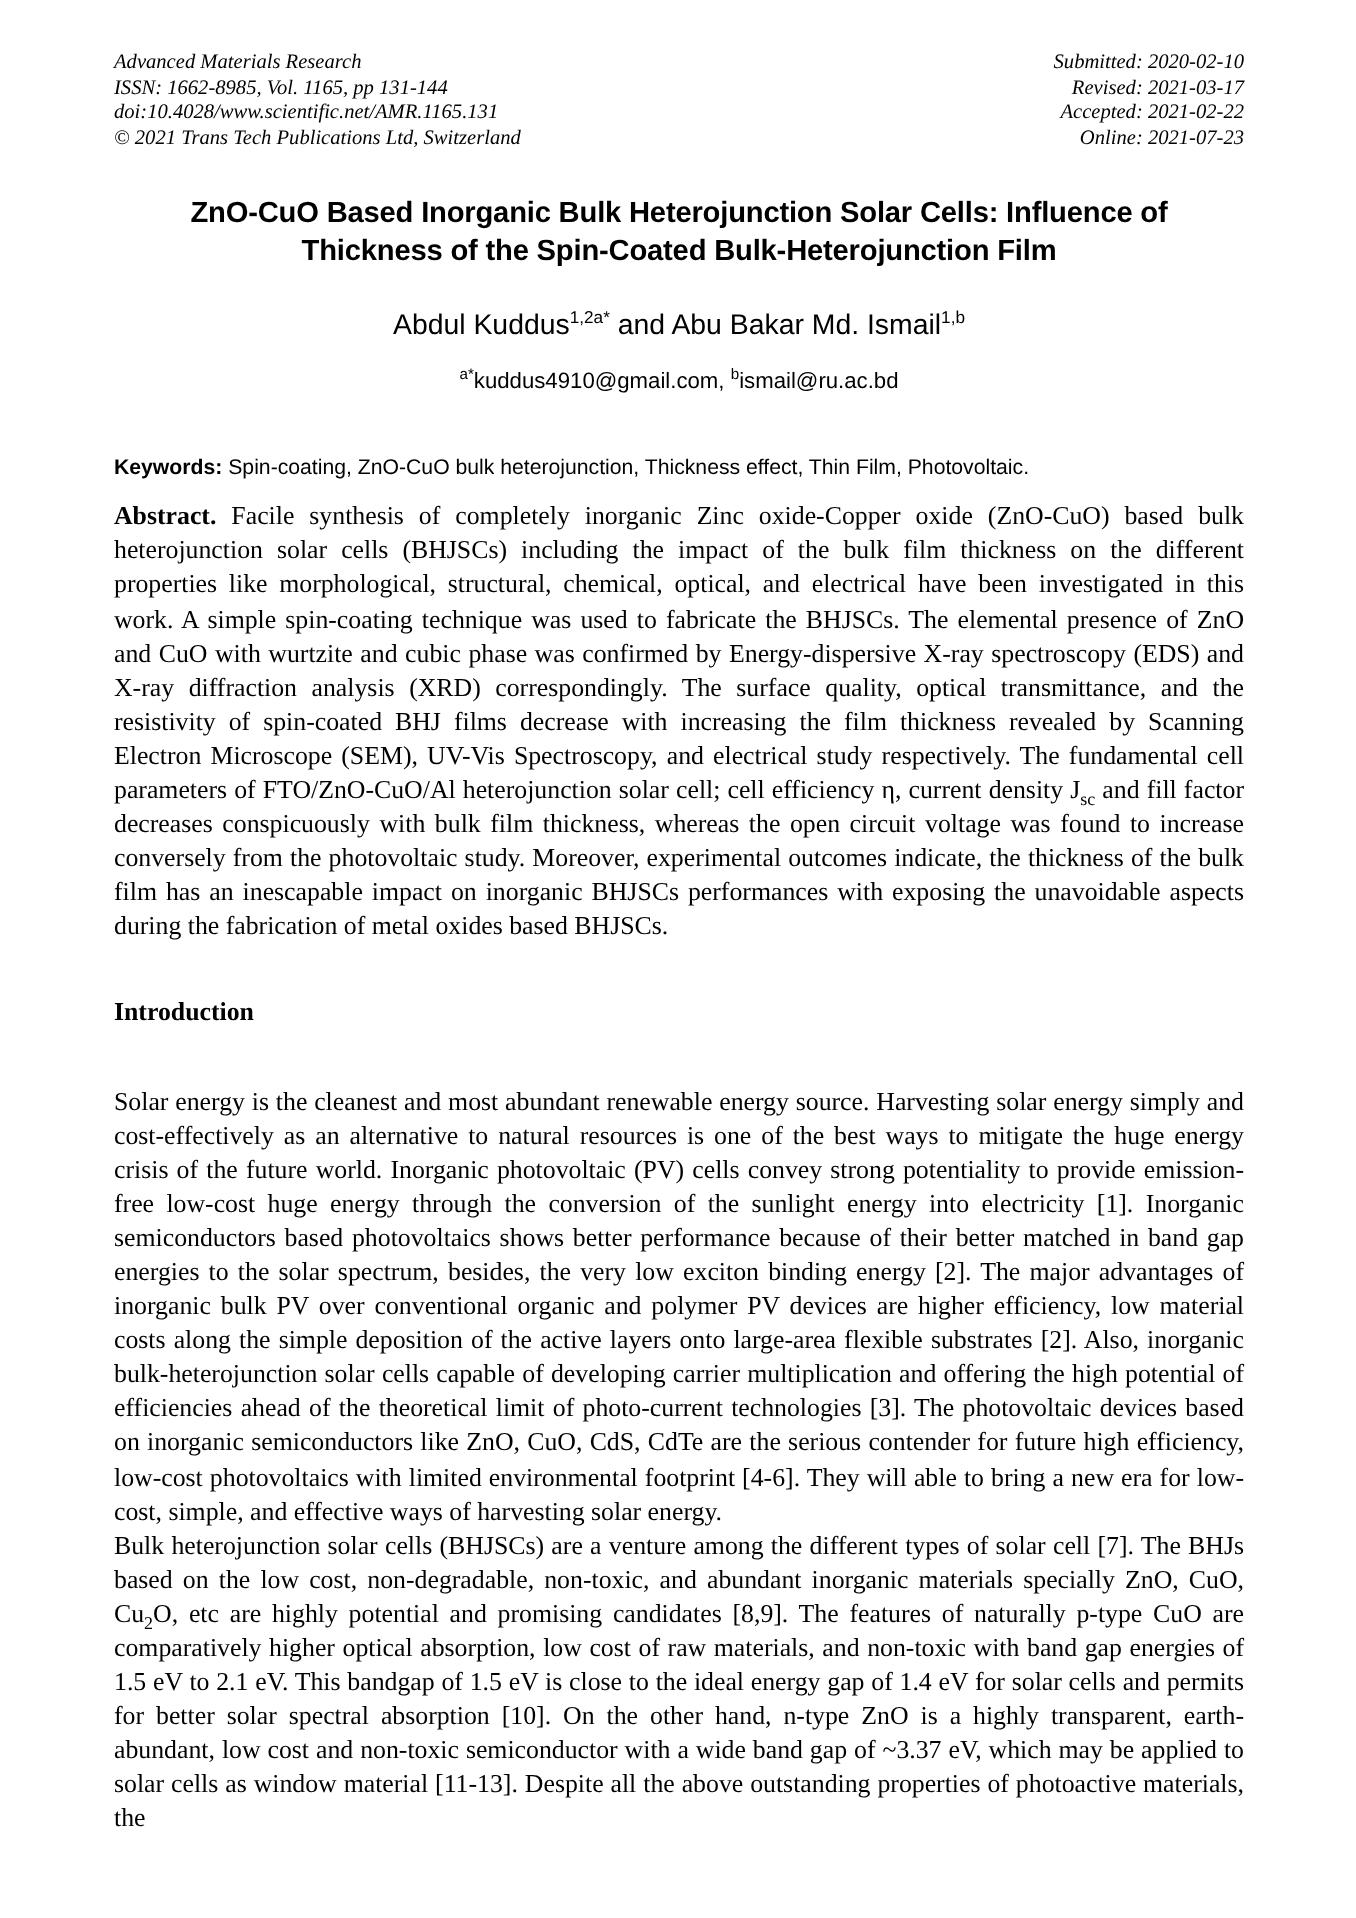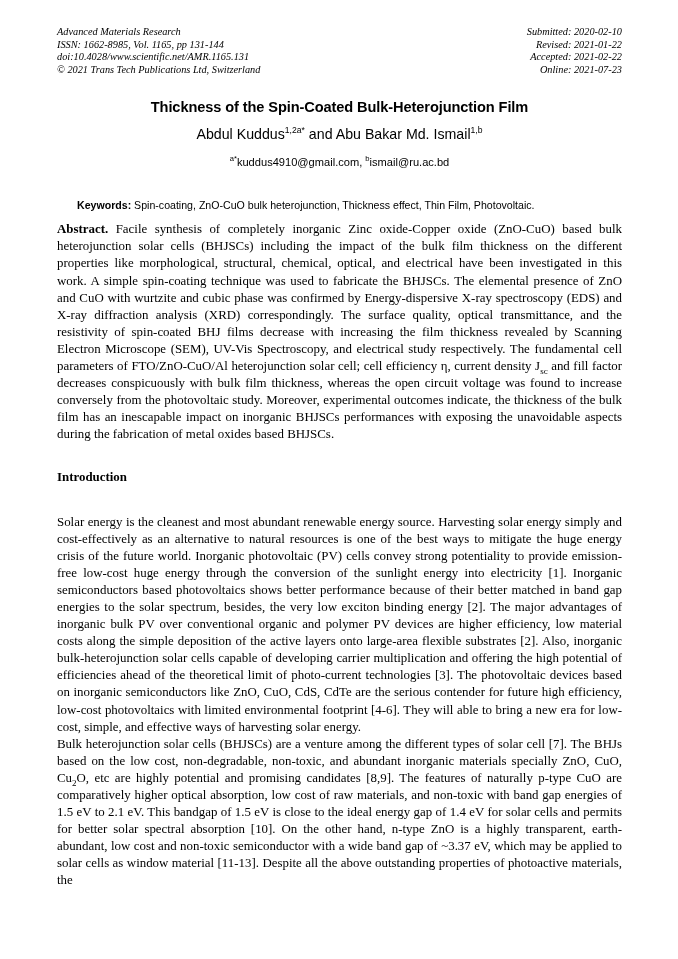--- a/index.html
+++ b/index.html
@@ -53,21 +53,21 @@
     text-align: center;
     font-family: "Liberation Sans", sans-serif;
     font-weight: bold;
     font-size: 14.6px;
     line-height: 19px;
     letter-spacing: -0.1px;
   }
 
   
   .authors {
-    margin-top: 8px;
+    margin-top: 18px;
     text-align: center;
     font-family: "Liberation Sans", sans-serif;
     font-size: 14.2px;
     line-height: 18px;
   }
   .authors sup {
     font-size: 8.6px;
     vertical-align: super;
     line-height: 0;
   }
@@ -98,21 +98,20 @@
     line-height: 15px;
   }
 
   
   .keywords {
     margin-top: 28px;
     font-family: "Liberation Sans", sans-serif;
     font-size: 10.6px;
     line-height: 15px;
     text-align: left;
-    margin-left: 20px;
   }
   .keywords .kw-label {
     font-weight: bold;
   }
 
   
   .abstract {
     margin-top: 8px;
     font-family: "Liberation Serif", serif;
     font-size: 12.9px;
@@ -159,27 +158,28 @@
 
     <div class="journal-header">
       <div class="left-col">
         <div>Advanced Materials Research</div>
         <div>ISSN: 1662-8985, Vol. 1165, pp 131-144</div>
         <div>doi:10.4028/www.scientific.net/AMR.1165.131</div>
         <div>© 2021 Trans Tech Publications Ltd, Switzerland</div>
       </div>
       <div class="right-col">
         <div>Submitted: 2020-02-10</div>
-        <div>Revised: 2021-01-22</div>
+        <div>Revised: 2021-03-17</div>
         <div>Accepted: 2021-02-22</div>
         <div>Online: 2021-07-23</div>
       </div>
     </div>
 
     <div class="title">
+      <div>ZnO-CuO Based Inorganic Bulk Heterojunction Solar Cells: Influence of</div>
       <div>Thickness of the Spin-Coated Bulk-Heterojunction Film</div>
     </div>
 
     <div class="authors">
       <span>Abdul Kuddus</span><sup>1,2a*</sup><span> and </span><span>Abu Bakar Md. Ismail</span><sup>1,b</sup>
     </div>
 
     <div class="affiliations">
     </div>
 

